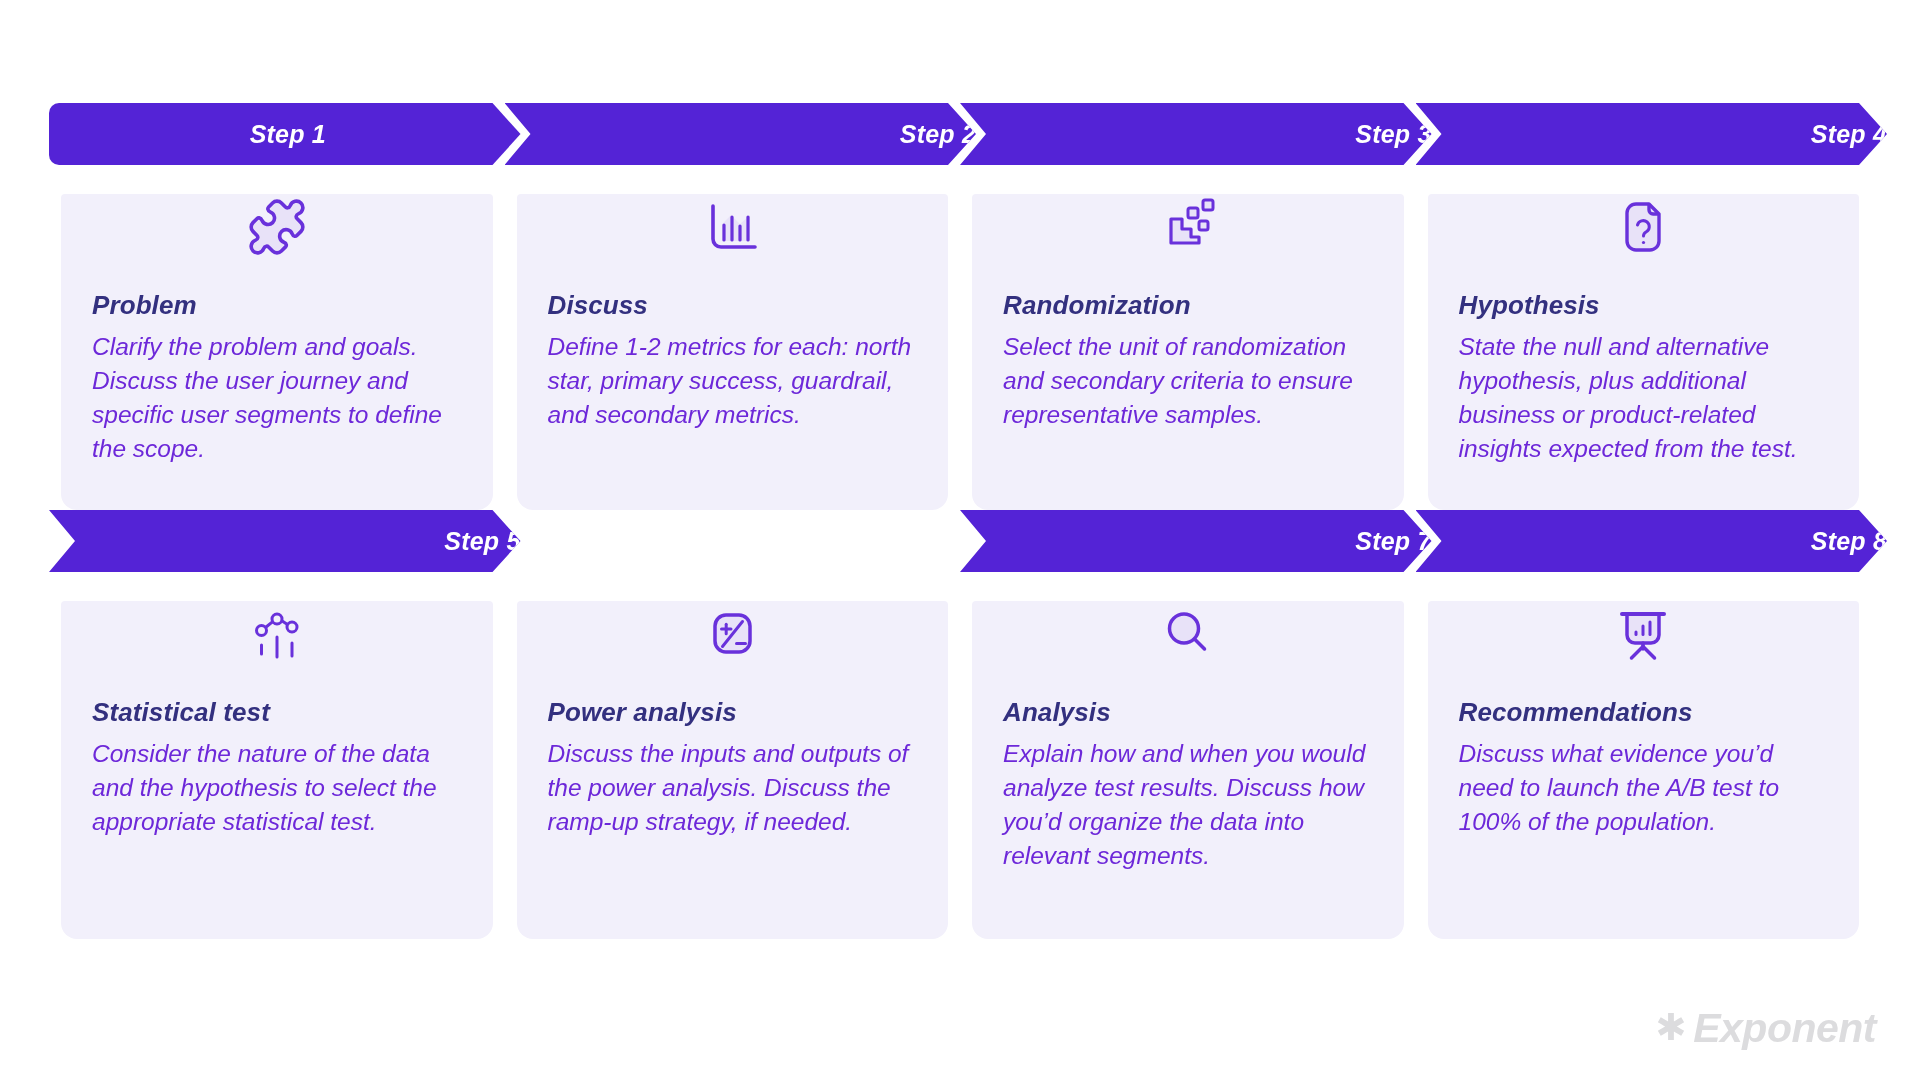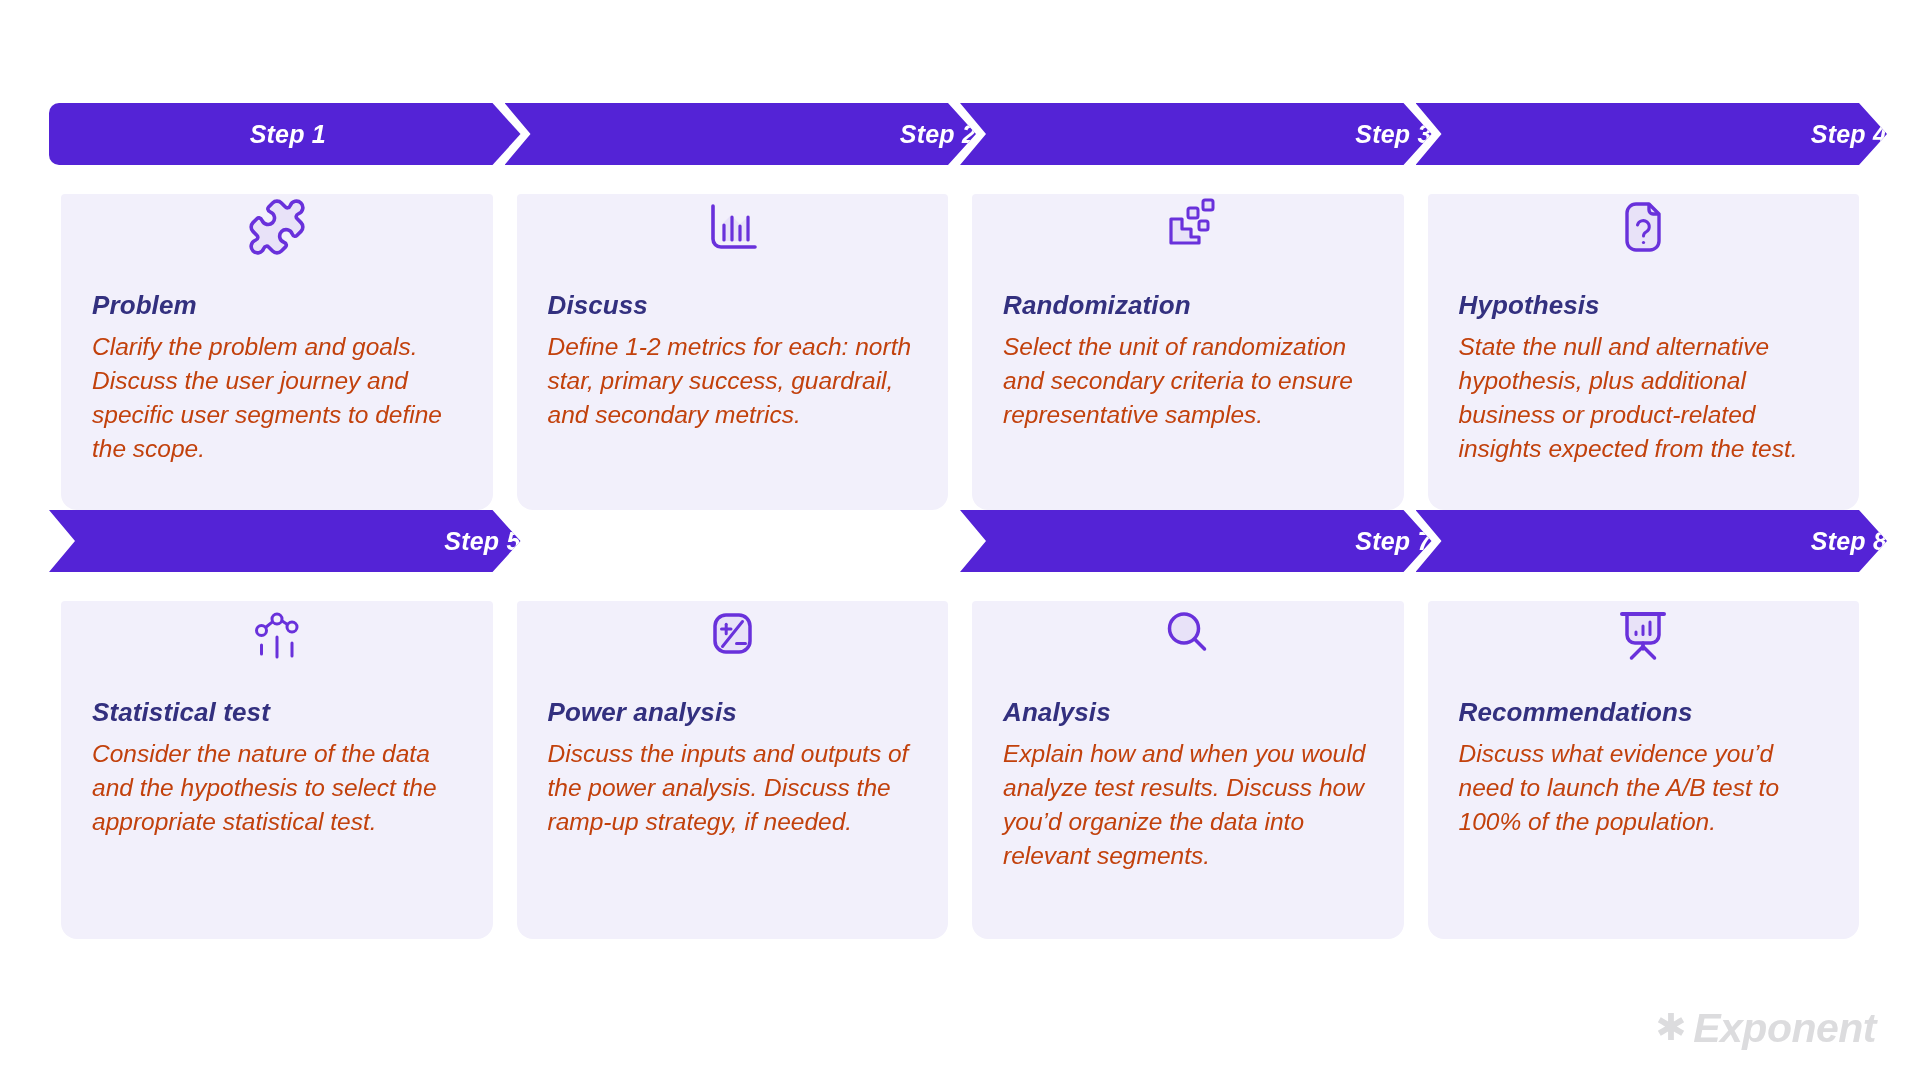--- a/index.html
+++ b/index.html
@@ -53,21 +53,21 @@
     height: 66px; margin-top: 26px;
     display: flex; align-items: center; justify-content: center;
   }
   .card-title {
     margin: 30px 31px 0 31px;
     color: #33307f; font-size: 26px; font-weight: bold;
     letter-spacing: 0.1px;
   }
   .card-desc {
     margin: 9px 28px 0 31px;
-    color: #c2410c; font-size: 24.5px; line-height: 34px;
+    color: #6d28d9; font-size: 24.5px; line-height: 34px;
   }
 
   
   .logo {
     position: absolute; right: 44px; bottom: 28px;
     display: flex; align-items: center; gap: 7px;
     color: #dcdcde; font-weight: bold;
   }
   .logo-mark { font-size: 37px; line-height: 1; transform: translateY(-1px); }
   .logo-text { font-size: 41px; letter-spacing: -0.5px; }

